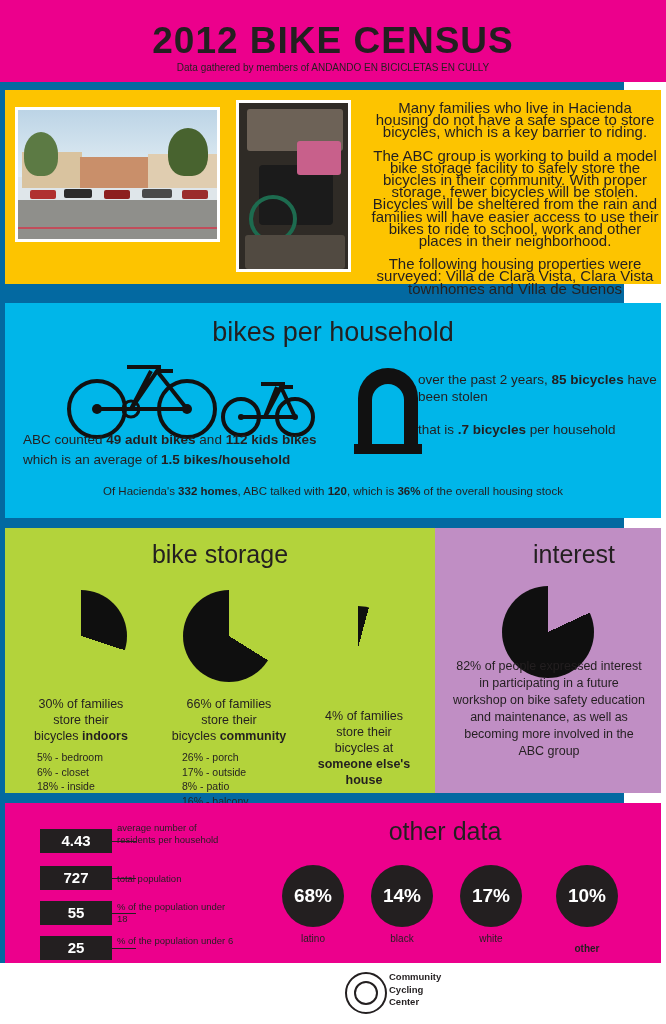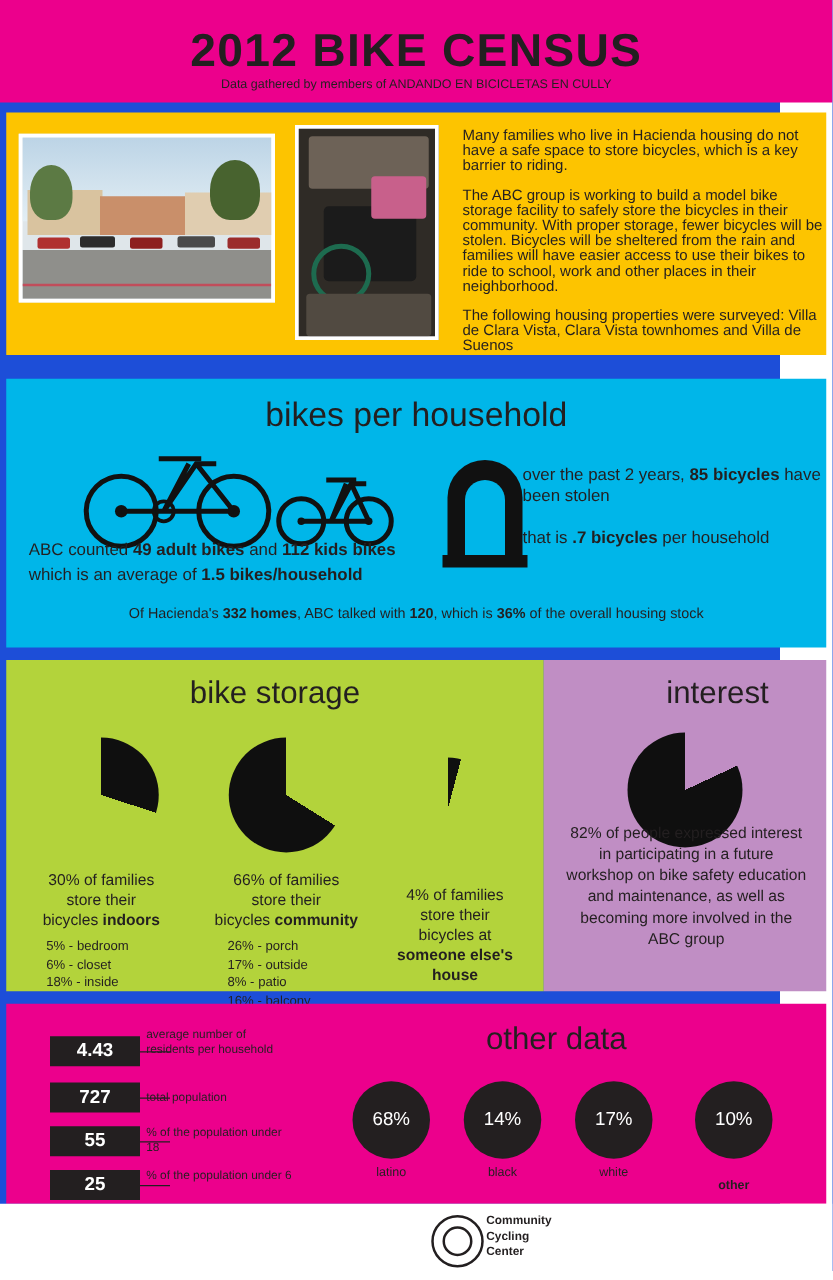--- a/index.html
+++ b/index.html
@@ -3,21 +3,21 @@
 <meta charset="utf-8">
 <style>
   html,body{margin:0;padding:0;}
   body{
     width:666px;height:1024px;
     background:#ffffff;
     font-family:"Liberation Sans", sans-serif;
     color:#231f20;
     overflow:hidden;
   }
-  .page{position:relative;width:624px;height:1024px;background:#1d4ed8;}
+  .page{position:relative;width:624px;height:1024px;background:#0369a1;}
 
   
   .header{
     position:absolute;left:0;top:0;width:666px;height:82px;
     background:#ec008c;
   }
   .header .title{
     position:absolute;left:0;top:20px;width:666px;text-align:center;
     font-size:37px;letter-spacing:1px;color:#231f20;font-weight:bold;
   }
@@ -36,21 +36,21 @@
     background:#dfe6ea;border:3px solid #ffffff;box-sizing:border-box;
     overflow:hidden;
   }
   .photo2{
     position:absolute;left:231px;top:10px;width:115px;height:172px;
     background:#3b3a38;border:3px solid #ffffff;box-sizing:border-box;
     overflow:hidden;
   }
   .intro-text{
     position:absolute;left:365px;top:12px;width:290px;
-    font-size:12px;line-height:12.2px;color:#231f20;
+    font-size:15px;line-height:12.2px;color:#231f20;text-align:center;
   }
   .intro-text p{margin:0 0 11px 0;}
 
   
   .sky{position:absolute;left:0;top:0;width:100%;height:52%;background:linear-gradient(#bcd4e6,#e3eef4);}
   .bldg{position:absolute;background:#c6a88c;}
   .tree{position:absolute;background:#5c7a44;border-radius:50% 50% 40% 40%;}
   .road{position:absolute;left:0;bottom:0;width:100%;height:30%;background:#8f8f8b;}
   .car{position:absolute;height:9px;border-radius:2px;}
 
@@ -123,21 +123,21 @@
   }
   .chip{
     position:absolute;left:35px;width:72px;height:24px;background:#231f20;
     color:#ffffff;font-size:15px;font-weight:bold;text-align:center;
     line-height:24px;
   }
   .leader{position:absolute;height:1px;background:#231f20;}
   .chiplbl{position:absolute;font-size:9.5px;line-height:11.5px;color:#231f20;}
 
   .donut{position:absolute;width:62px;height:62px;border-radius:50%;background:#231f20;
-    color:#ffffff;font-size:15px;font-weight:normal;text-align:center;line-height:62px;}
+    color:#ffffff;font-size:19px;font-weight:bold;text-align:center;line-height:62px;}
   .donutlbl{position:absolute;width:90px;text-align:center;font-size:10px;color:#231f20;}
 
   
   .footer{position:absolute;left:0;top:963px;width:666px;height:61px;background:#ffffff;}
   .logo-hac{position:absolute;left:240px;top:8px;width:92px;height:40px;}
   .hac-box{position:absolute;left:0;top:12px;width:92px;height:20px;background:#2b3b8f;}
   .hac-txt{position:absolute;left:0;top:12px;width:92px;height:20px;line-height:20px;text-align:center;color:#fff;font-size:12px;font-style:italic;font-weight:bold;}
   .hac-roof{position:absolute;left:58px;top:0px;width:0;height:0;border-left:15px solid transparent;border-right:15px solid transparent;border-bottom:13px solid #f7941e;}
   .hac-sub{position:absolute;left:0;top:33px;width:92px;text-align:center;font-size:4.2px;letter-spacing:.4px;color:#2b3b8f;}
   .logo-ccc{position:absolute;left:345px;top:6px;width:120px;height:46px;}

